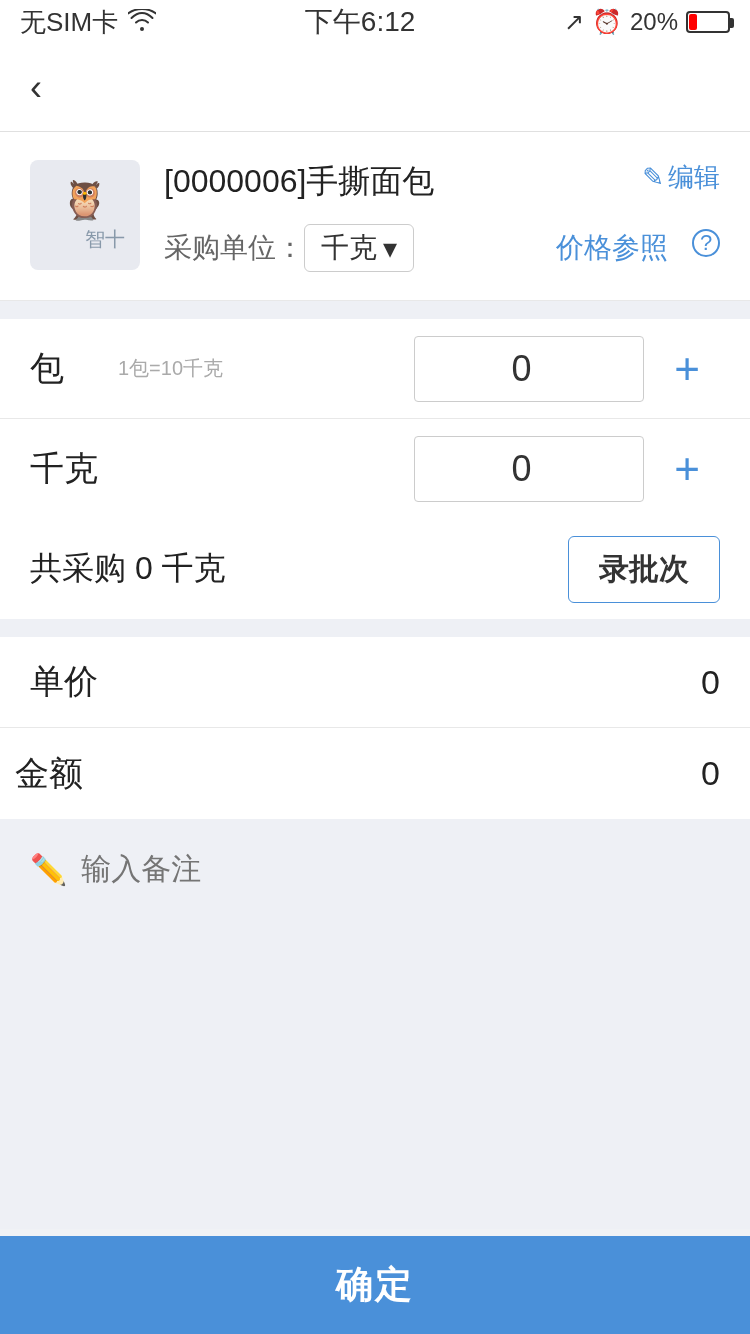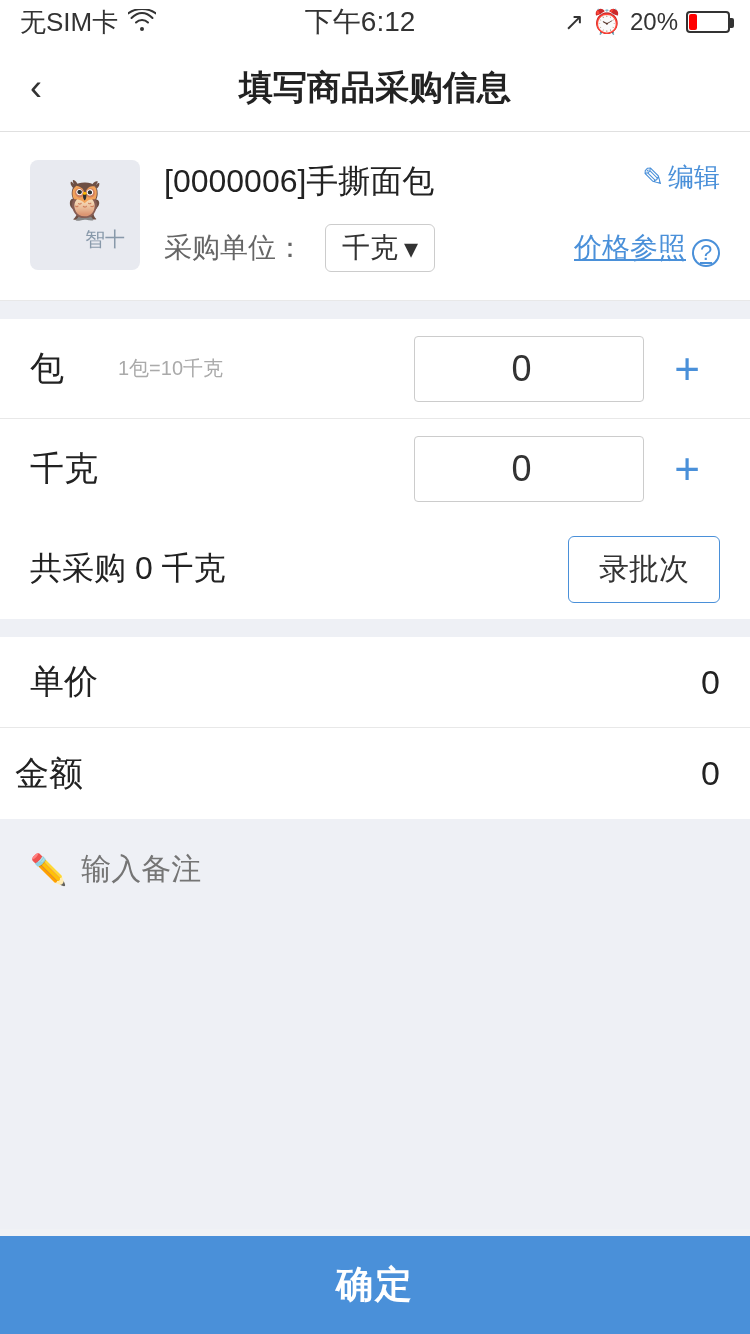--- a/index.html
+++ b/index.html
@@ -150,24 +150,23 @@
       background: #fff;
       display: flex;
       align-items: center;
       gap: 6px;
       cursor: pointer;
     }
     .price-ref {
       font-size: 28px;
       color: #4a90d9;
       display: flex;
-      align-items: flex-end;
-      gap: 6px;
-      cursor: pointer;
-      text-decoration: underline;
+      align-items: flex-start;
+      gap: 24px;
+      cursor: pointer;
     }
 
     
     .section-divider {
       height: 18px;
       background: #eef0f5;
     }
 
     
     .input-section {
@@ -238,20 +237,21 @@
       color: #222;
     }
     .record-btn {
       border: 1px solid #4a90d9;
       border-radius: 6px;
       padding: 12px 30px;
       font-size: 30px;
       color: #333;
       background: #fff;
       cursor: pointer;
+      font-weight: bold;
     }
 
     
     .info-section {
       background: #fff;
       margin-top: 0;
     }
     .info-row {
       display: flex;
       align-items: center;
@@ -336,40 +336,39 @@
     <span>⏰</span>
     <span style="font-size:24px;">20%</span>
     <span class="battery-icon">
       <span class="battery-fill"></span>
     </span>
   </div>
 </div>
 
 <div class="nav-bar">
   <span class="nav-back">‹</span>
-  <span class="nav-title">填写商品采购信息</span>
 </div>
 
 <div class="product-card">
   <div class="product-image">
     <span class="owl-icon">🦉</span>
     <span class="owl-label">智十</span>
   </div>
   <div class="product-info">
     <div class="product-header">
       <span class="product-name">
         <span>[0000006]</span><span>手撕面包</span>
       </span>
       <span class="edit-btn">
         <span>✎</span>
         <span>编辑</span>
       </span>
     </div>
     <div class="unit-row">
-      <div style="display:flex;align-items:center;gap:21px;">
+      <div style="display:flex;align-items:center;gap:0;">
         <span class="unit-label">采购单位：</span>
         <span class="unit-select">
           <span>千克</span>
           <span>▾</span>
         </span>
       </div>
       <span class="price-ref">
         <span>价格参照</span>
         <span style="width:28px;height:28px;border:2px solid #4a90d9;border-radius:50%;display:inline-flex;align-items:center;justify-content:center;font-size:22px;">?</span>
       </span>

